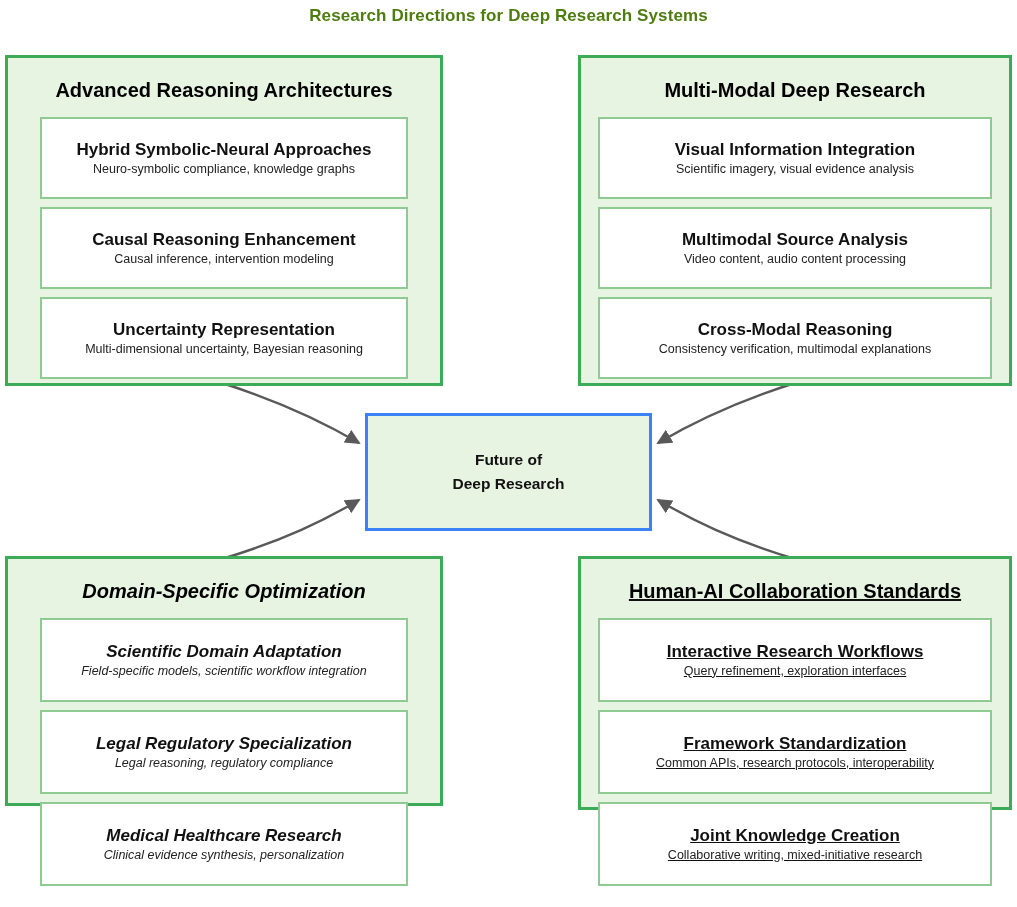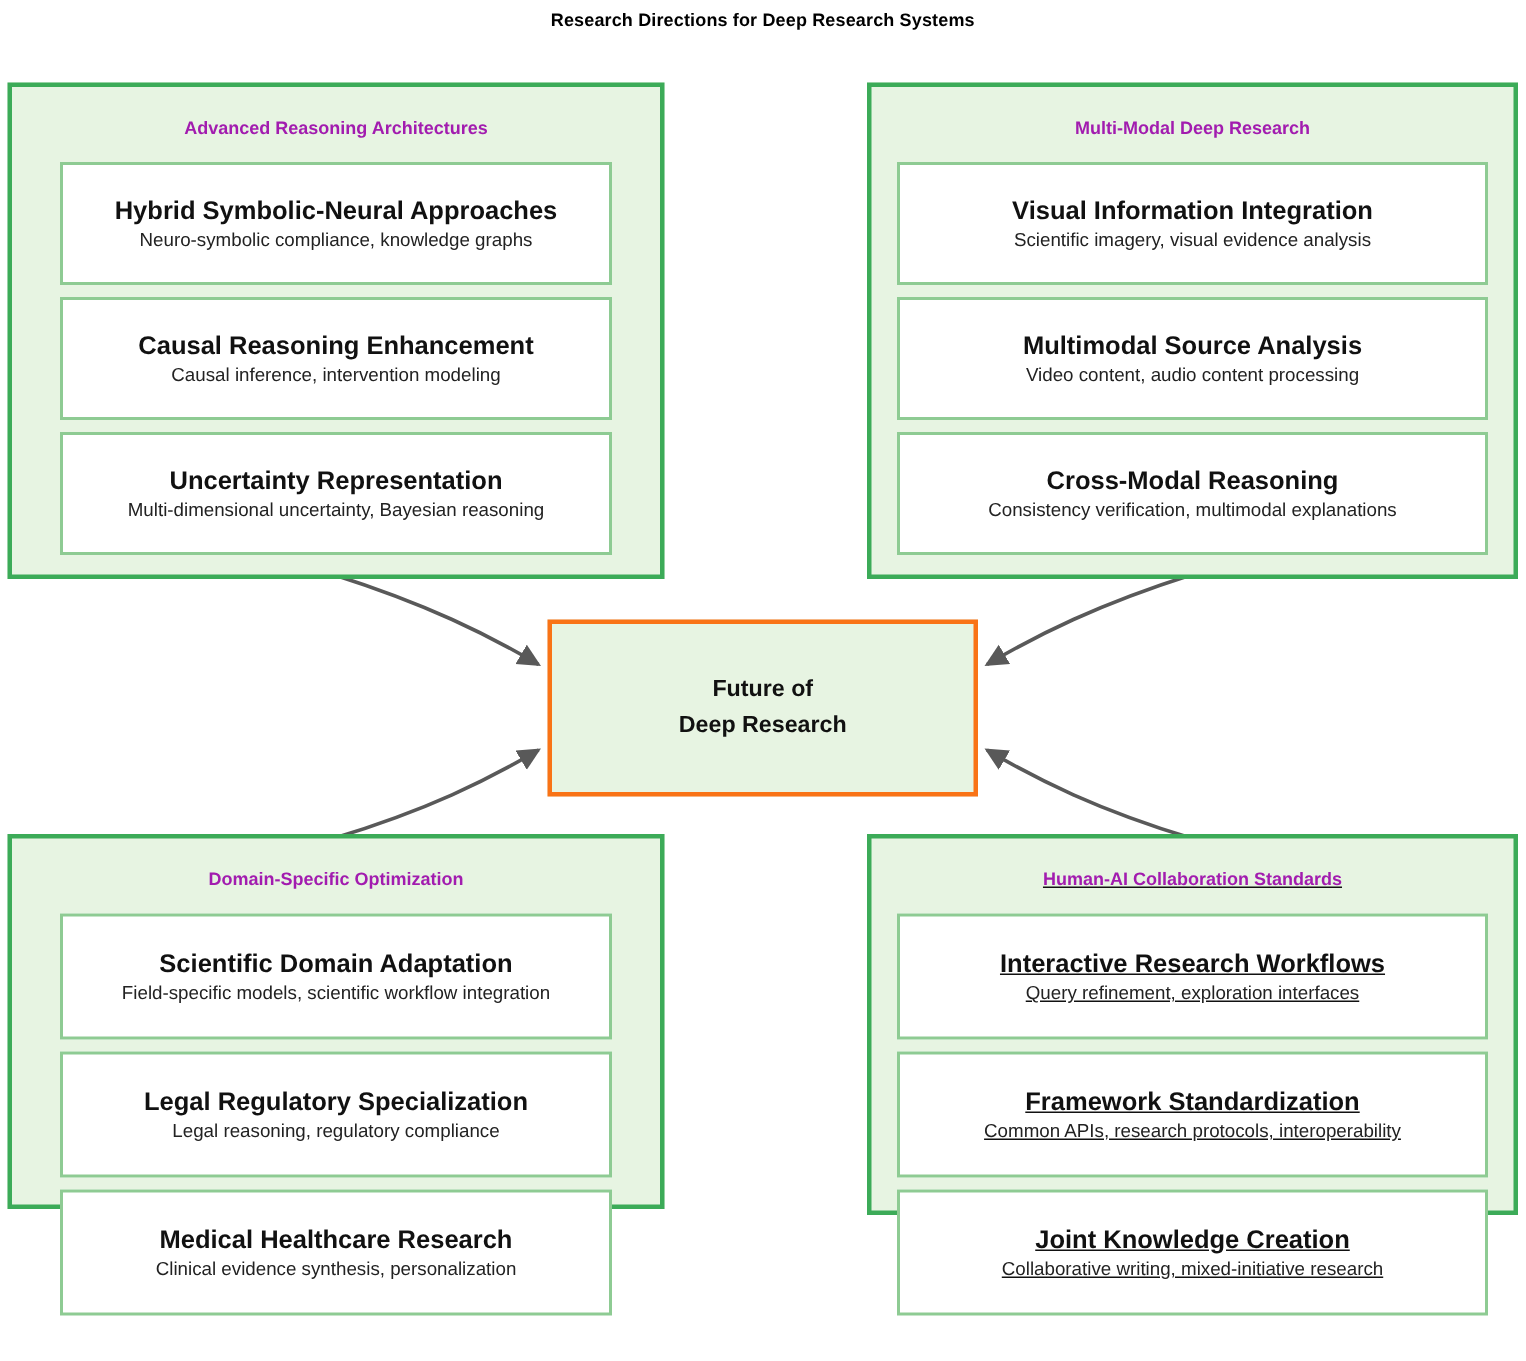--- a/index.html
+++ b/index.html
@@ -22,24 +22,24 @@
     inset: 0;
   }
 
   
   .page-title {
     position: absolute;
     left: 0;
     top: 6px;
     width: 1017px;
     text-align: center;
-    font-size: 12px;
+    font-size: 17px;
     font-weight: bold;
     letter-spacing: 0.1px;
-    color: #000000;
+    color: #4d7c0f;
   }
 
   
   .arrow-layer {
     position: absolute;
     left: 0;
     top: 0;
     width: 1017px;
     height: 907px;
     pointer-events: none;
@@ -47,28 +47,28 @@
 
   
   .panel {
     position: absolute;
     box-sizing: border-box;
     background: #e7f4e2;
     border: 3px solid #3cab58;
   }
   .panel-tl { left: 5px;   top: 55px;  width: 438px; height: 331px; }
   .panel-tr { left: 578px; top: 55px;  width: 434px; height: 331px; }
-  .panel-bl { left: 5px;   top: 556px; width: 438px; height: 250px; }
+  .panel-bl { left: 5px;   top: 556px; width: 438px; height: 250px; font-style: italic; }
   .panel-br { left: 578px; top: 556px; width: 434px; height: 254px; text-decoration: underline; }
 
   .panel-heading {
     text-align: center;
-    font-size: 12px;
-    font-weight: bold;
-    color: #a21caf;
+    font-size: 20px;
+    font-weight: bold;
+    color: #000000;
     margin-top: 21px;
     margin-bottom: 16px;
     line-height: 1.1;
   }
 
   .cards {
     display: flex;
     flex-direction: column;
     gap: 8px;
     padding: 0 32px;
@@ -108,21 +108,21 @@
 
   
   .center-node {
     position: absolute;
     left: 365px;
     top: 413px;
     width: 287px;
     height: 118px;
     box-sizing: border-box;
     background: #e7f4e2;
-    border: 3px solid #f97316;
+    border: 3px solid #3b82f6;
     display: flex;
     flex-direction: column;
     align-items: center;
     justify-content: center;
     text-align: center;
   }
   .center-line {
     font-size: 15.5px;
     font-weight: bold;
     color: #111111;

